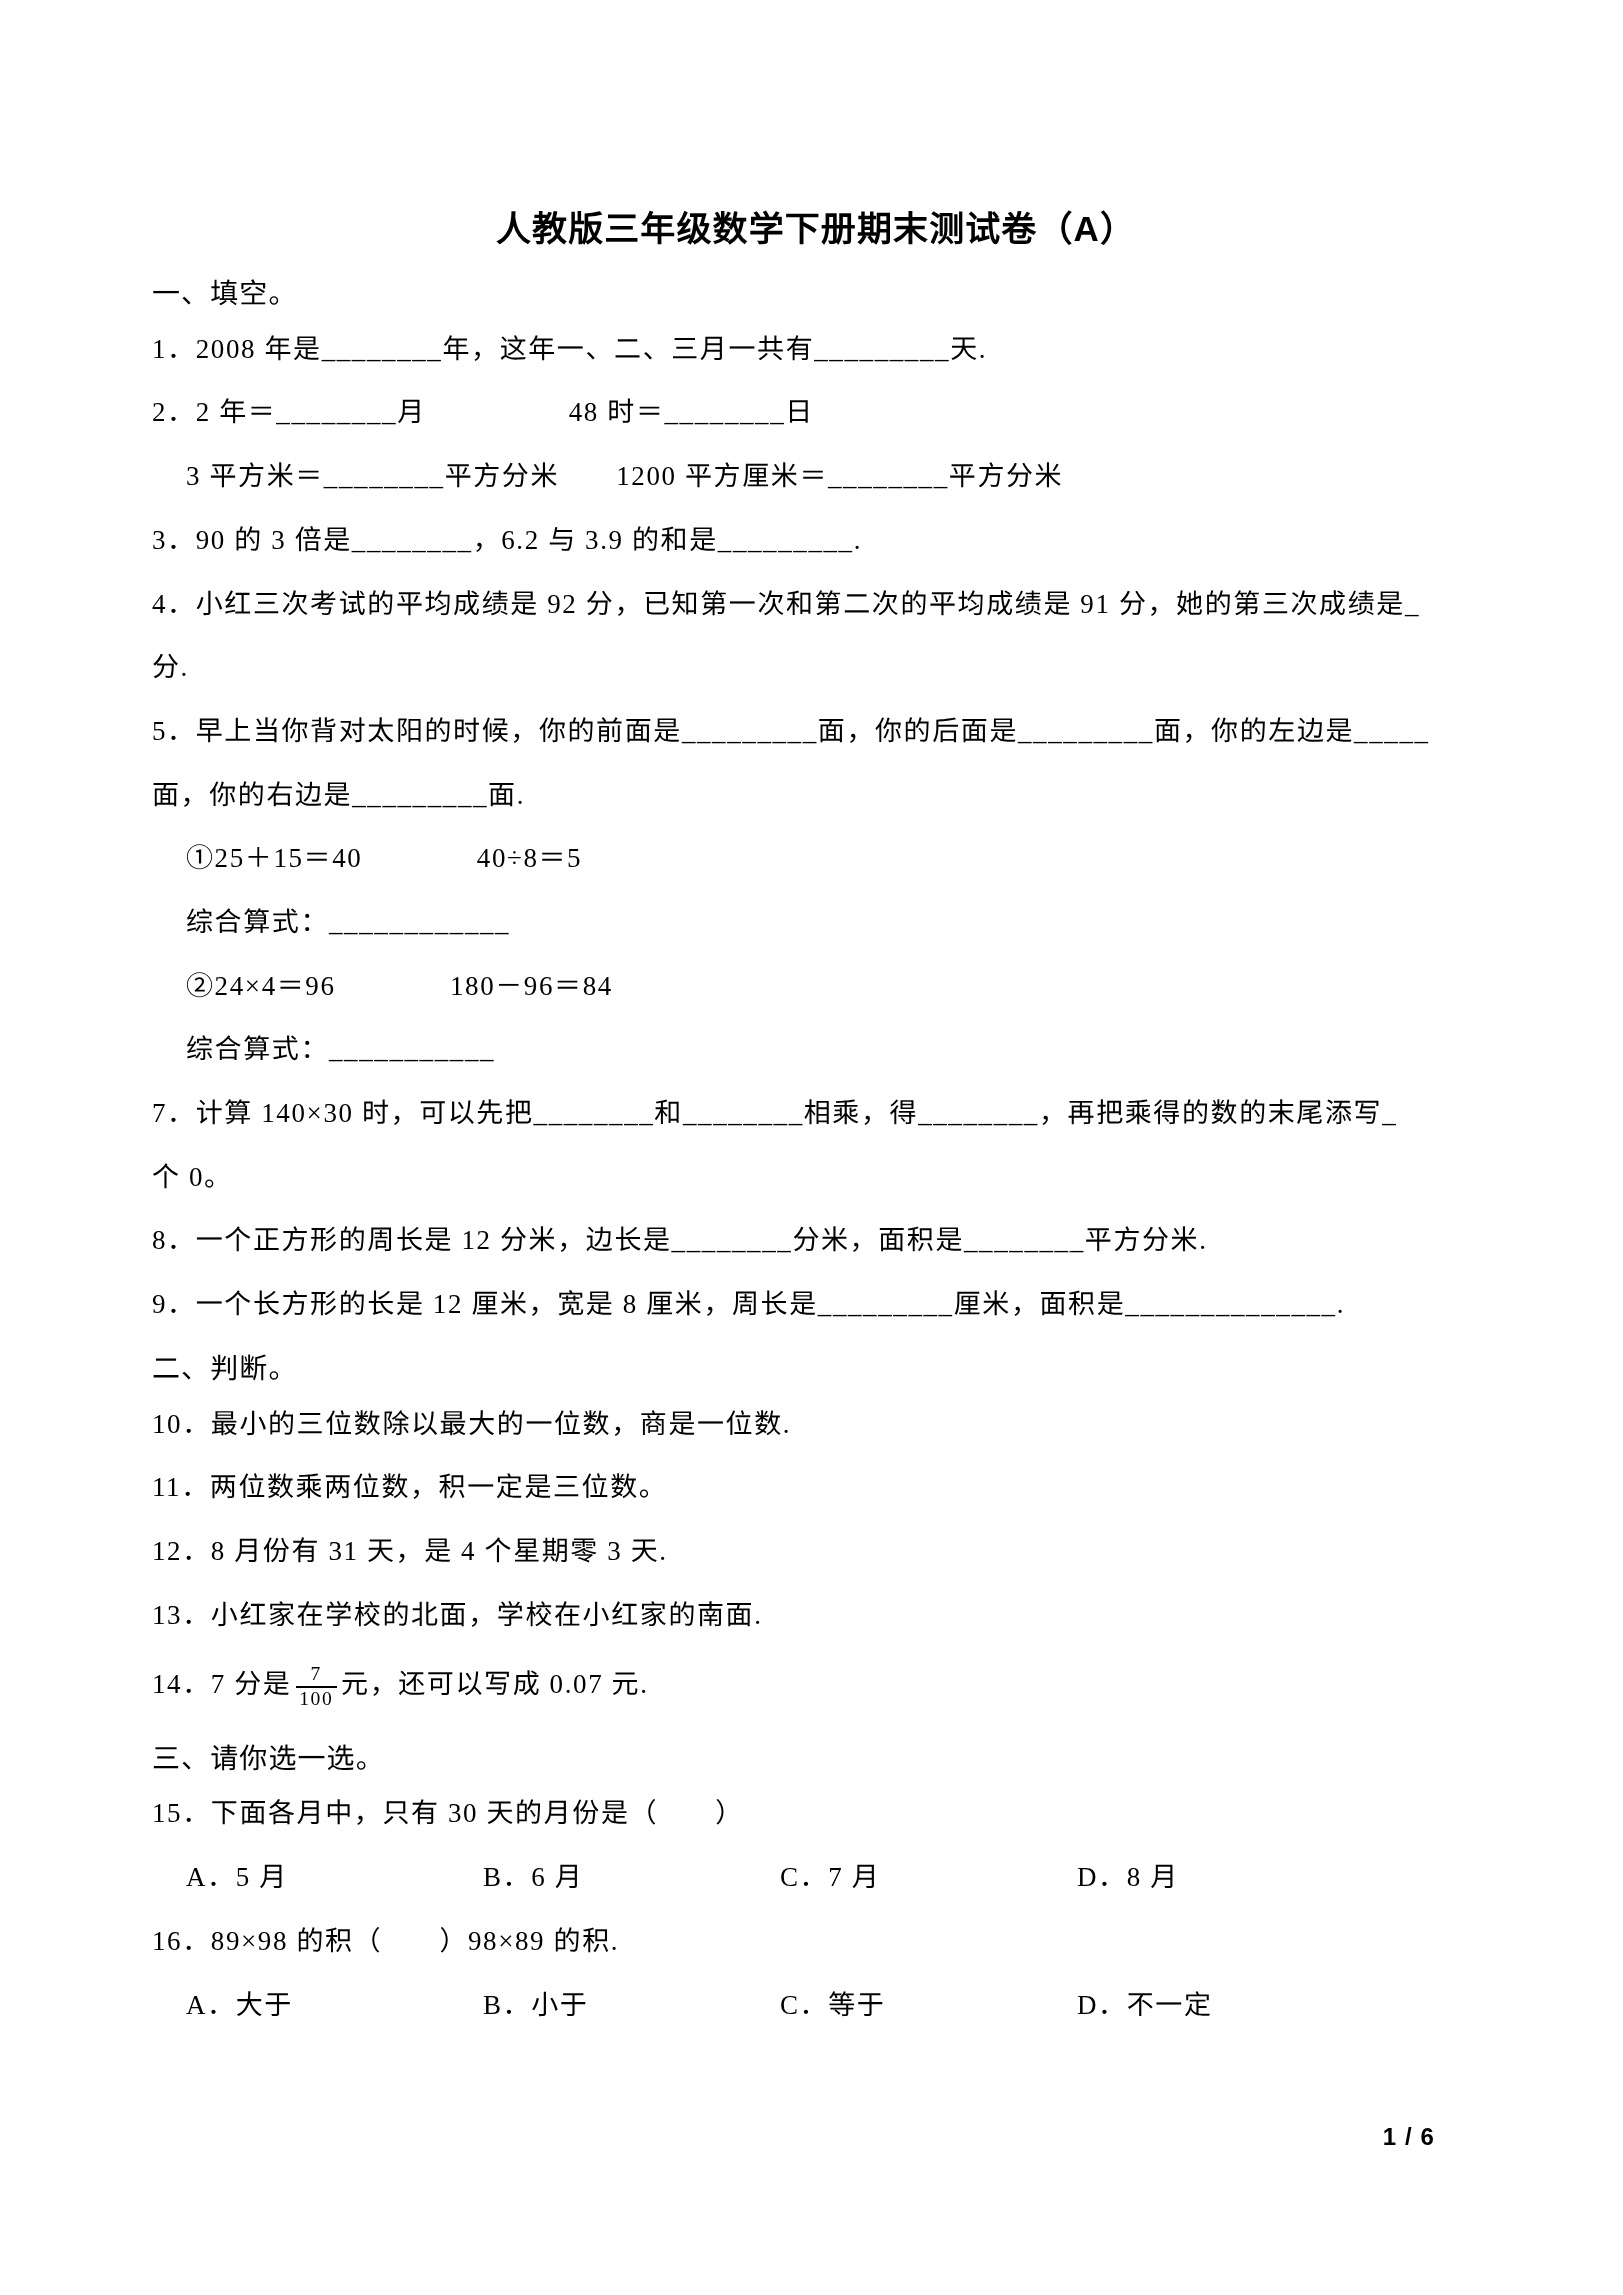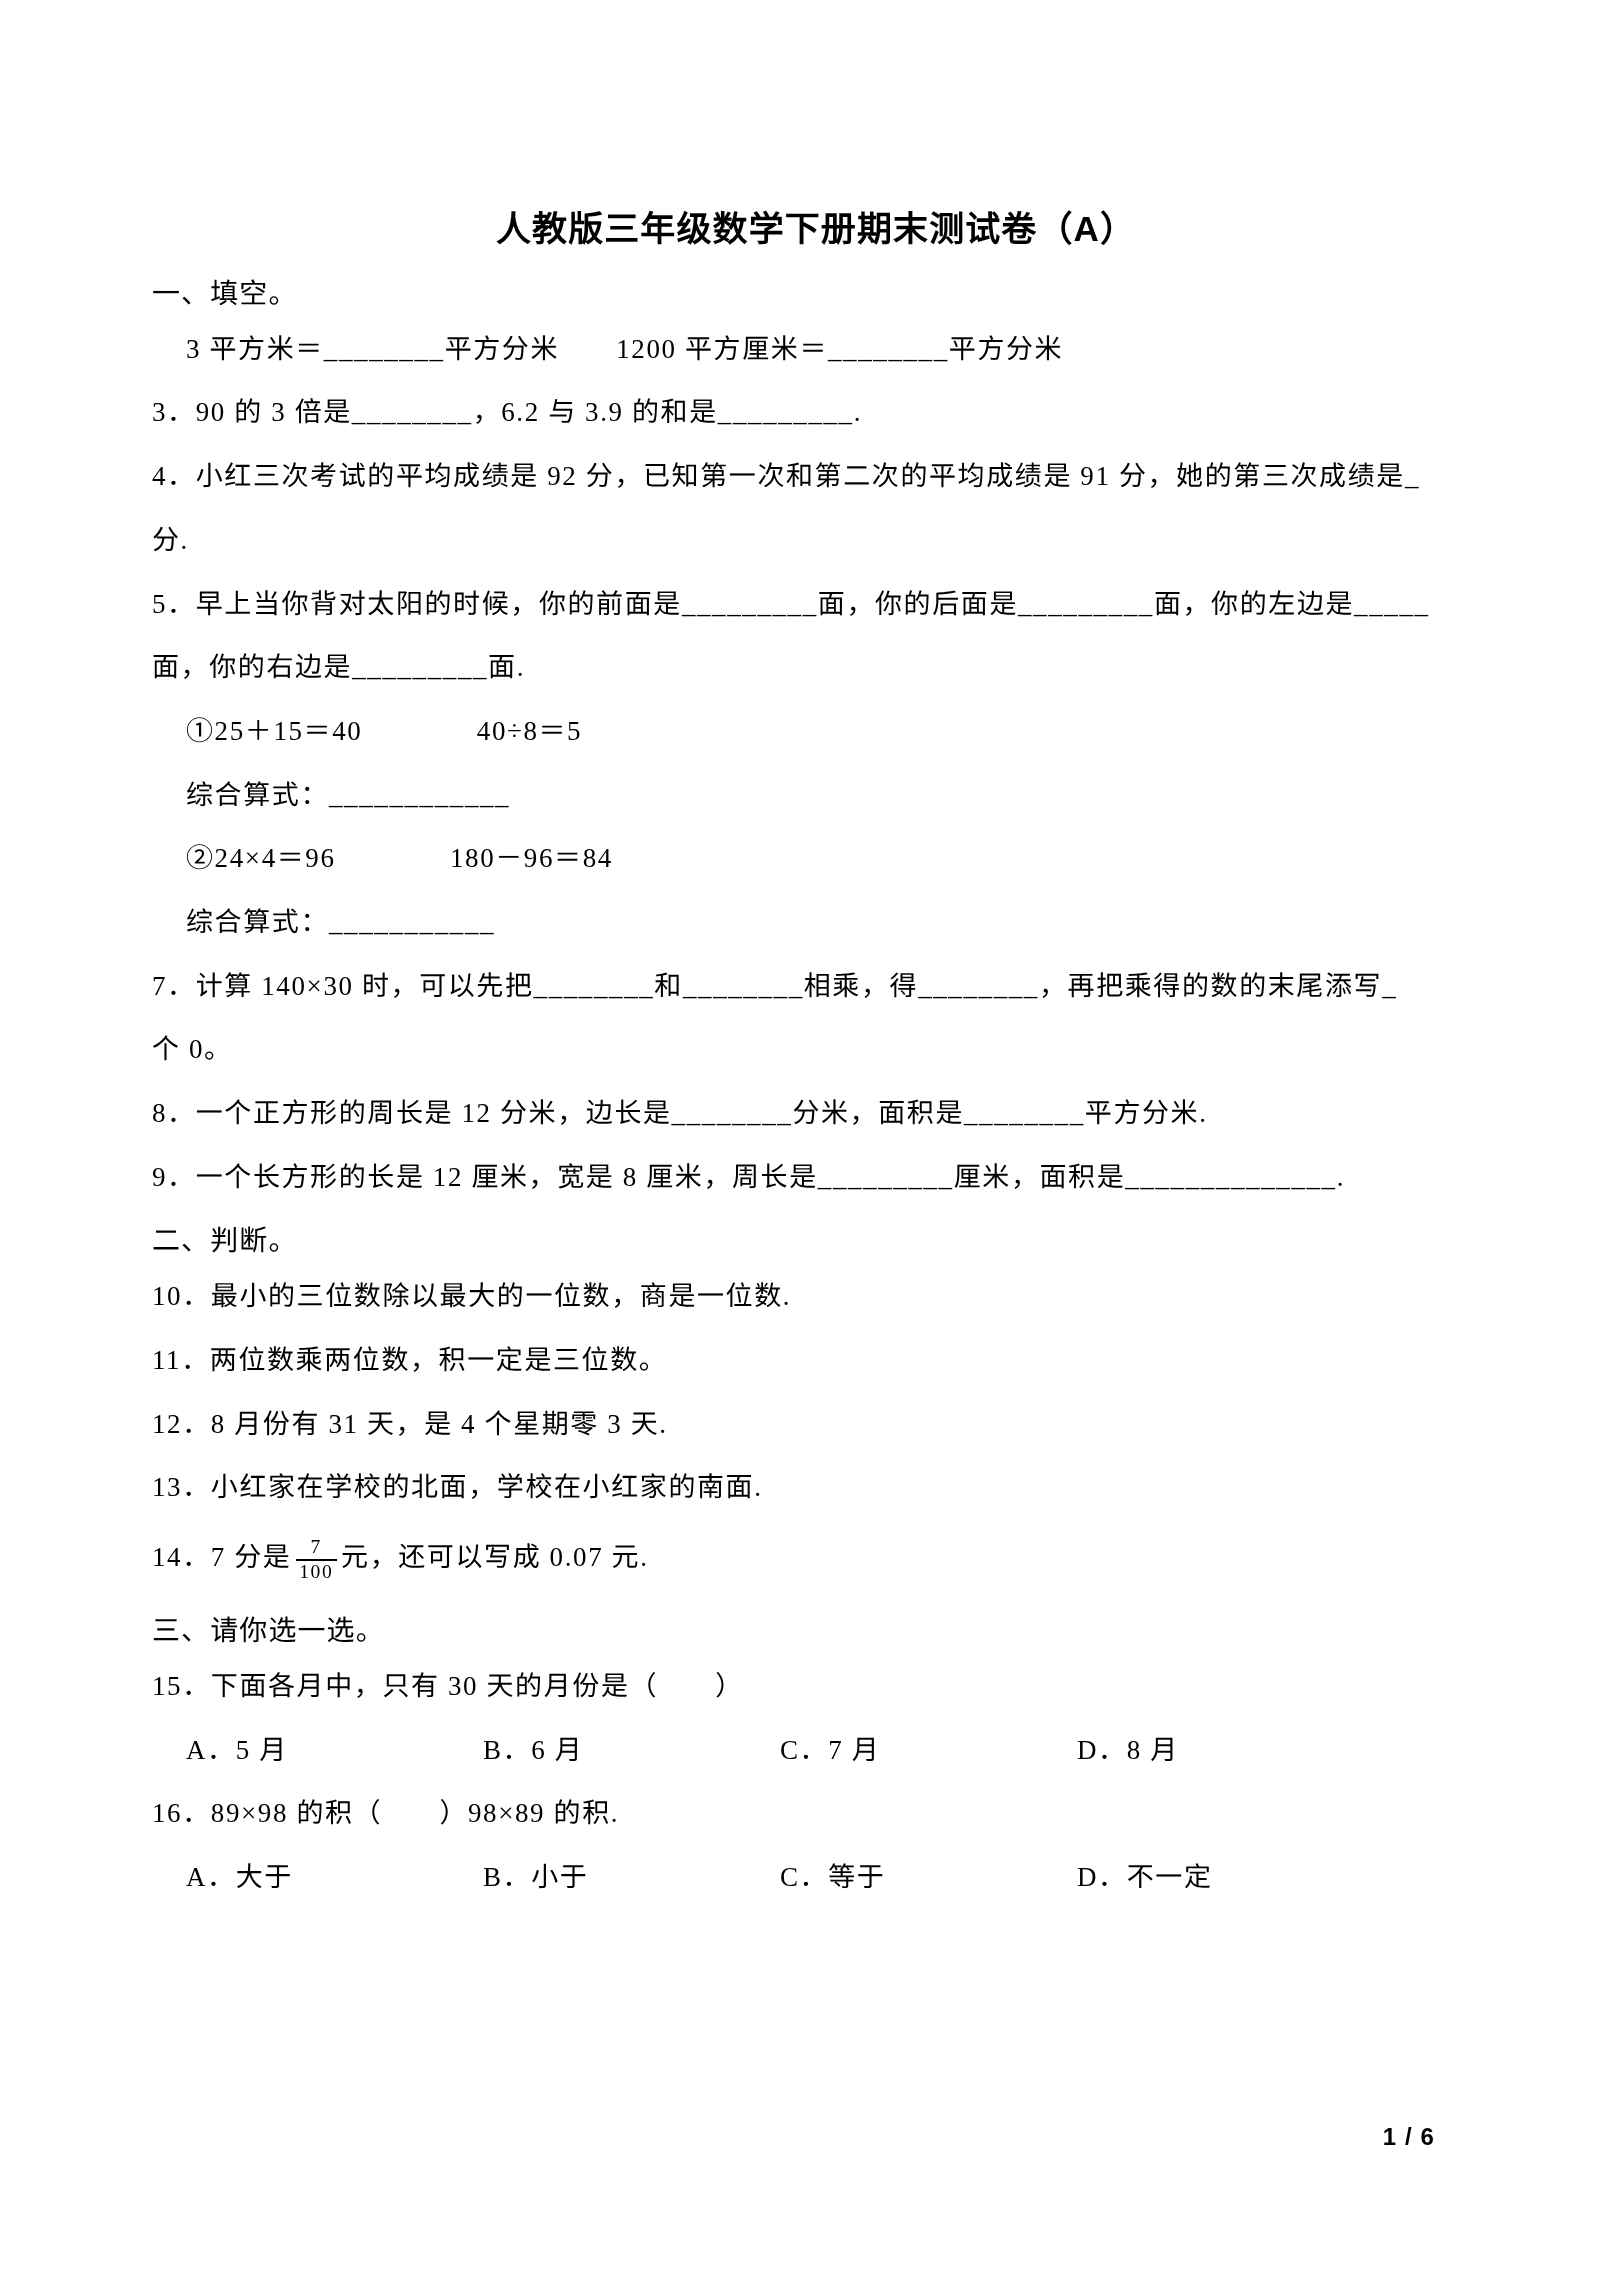--- a/index.html
+++ b/index.html
@@ -93,20 +93,22 @@
 </style>
 </head>
 <body>
 
 <div class="page">
 
   <h1 class="title">人教版三年级数学下册期末测试卷（A）</h1>
 
   <h2 class="sec">一、填空。</h2>
 
+  <p class="ln">1．2008 年是________年，这年一、二、三月一共有_________天.</p>
+  <p class="ln">2．2 年＝________月　　　　　48 时＝________日</p>
   <p class="ln indent">3 平方米＝________平方分米　　1200 平方厘米＝________平方分米</p>
   <p class="ln">3．90 的 3 倍是________，6.2 与 3.9 的和是_________.</p>
   <p class="ln">4．小红三次考试的平均成绩是 92 分，已知第一次和第二次的平均成绩是 91 分，她的第三次成绩是_</p>
   <p class="ln">分.</p>
   <p class="ln">5．早上当你背对太阳的时候，你的前面是_________面，你的后面是_________面，你的左边是_____</p>
   <p class="ln">面，你的右边是_________面.</p>
   <p class="ln indent">①25＋15＝40　　　　40÷8＝5</p>
   <p class="ln indent">综合算式：____________</p>
   <p class="ln indent">②24×4＝96　　　　180－96＝84</p>
   <p class="ln indent">综合算式：___________</p>

